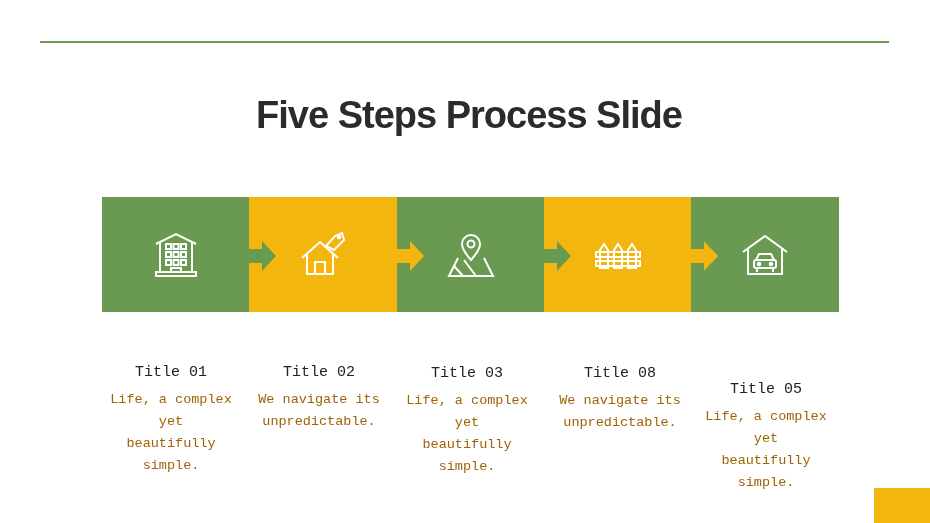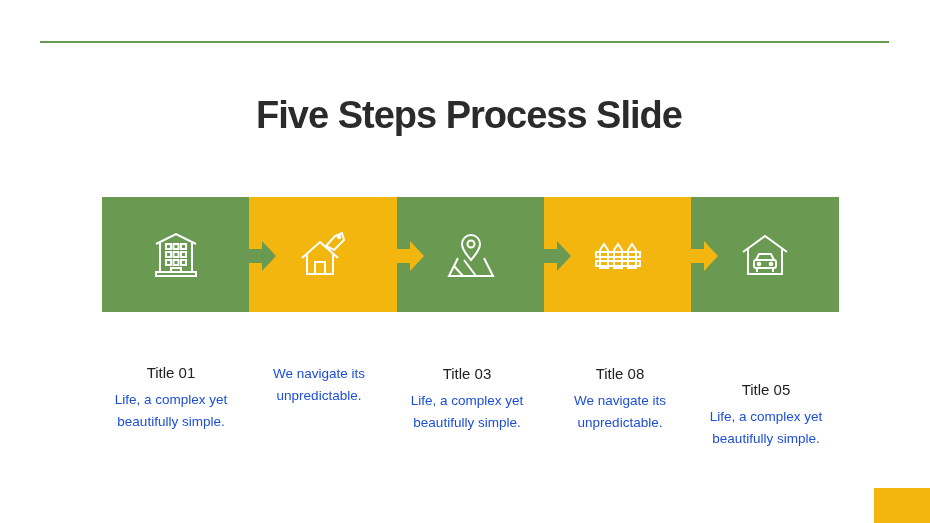--- a/index.html
+++ b/index.html
@@ -22,27 +22,27 @@
   }
   .step {
     position: absolute; top: 0; height: 115px; width: 148px;
     display: flex; align-items: center; justify-content: center;
   }
   .step svg { width: 50px; height: 50px; }
   .arrow {
     position: absolute; top: 44px; width: 28px; height: 30px; z-index: 2;
   }
   .caption {
-    position: absolute; top: 363px; width: 150px; text-align: center;
+    position: absolute; top: 363px; width: 150px; text-align: center; font-family: Liberation Mono, monospace;
   }
   .caption .ct {
     font-size: 15px; color: #222; margin: 0 0 6px 0; line-height: 20px;
   }
   .caption .cd {
-    font-size: 13.5px; color: #1d4ed8; line-height: 22px; margin: 0;
+    font-size: 13.5px; color: #a16207; line-height: 22px; margin: 0;
   }
   .corner {
     position: absolute; left: 874px; top: 488px; width: 56px; height: 35px;
   }
 </style>
 </head>
 <body>
 
 <div class="top-rule"></div>
 
@@ -124,20 +124,21 @@
 </div>
 
 <div class="caption" style="left:96px;">
   <p class="ct">Title 01</p>
   <p class="cd">
     <span>Life, a complex yet</span><br>
     <span>beautifully simple.</span>
   </p>
 </div>
 <div class="caption" style="left:244px;">
+  <p class="ct">Title 02</p>
   <p class="cd">
     <span>We navigate its</span><br>
     <span>unpredictable.</span>
   </p>
 </div>
 <div class="caption" style="left:392px; top:364px;">
   <p class="ct">Title 03</p>
   <p class="cd">
     <span>Life, a complex yet</span><br>
     <span>beautifully simple.</span>

